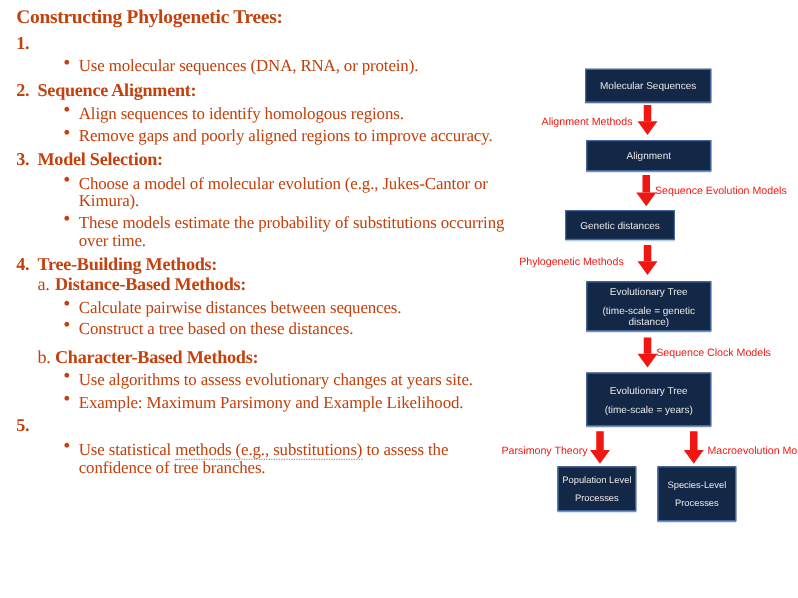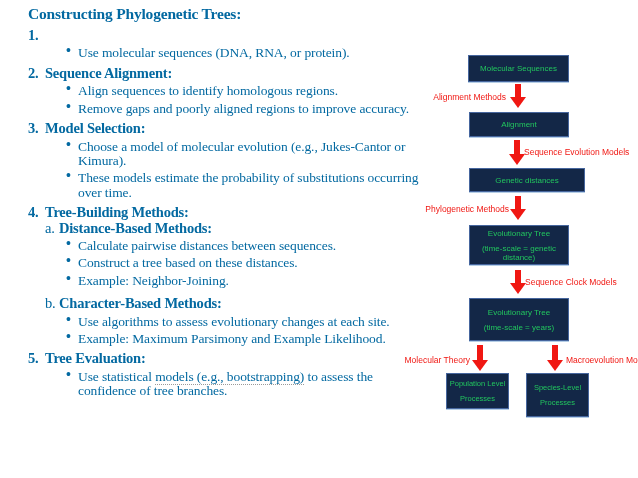--- a/index.html
+++ b/index.html
@@ -1,21 +1,21 @@
 <!DOCTYPE html>
 <html><head>
 <meta charset="utf-8">
 <style>
   html,body{margin:0;padding:0;}
   body{width:638px;height:478px;background:#ffffff;overflow:hidden;position:relative;}
 
   
   .outline{
     position:absolute;left:13px;top:5px;width:404px;
-    font-family:"Liberation Serif","DejaVu Serif",serif;color:#0369a1;margin-left:15px;
+    font-family:"Liberation Serif","DejaVu Serif",serif;color:#c2410c;
   }
   .slide-title{font-size:15.5px;font-weight:700;line-height:1.15;letter-spacing:-0.2px;}
   .item-head{display:flex;font-size:14.5px;font-weight:700;line-height:1.08;margin-top:5px;letter-spacing:-0.2px;}
   .item-num{flex:0 0 17px;}
   .sub-head{display:flex;font-size:14.5px;font-weight:700;line-height:1.08;margin-left:17px;letter-spacing:-0.2px;}
   .sub-head.gap{margin-top:8px;}
   .sub-letter{flex:0 0 14px;font-weight:400;}
   .bullet{
     position:relative;margin:3px 0 0 37px;padding-left:13px;
     font-size:13.5px;line-height:1.06;width:352px;letter-spacing:-0.1px;
@@ -24,21 +24,21 @@
   .squiggle{border-bottom:1px dotted #9a9a9a;}
 
   
   .flowchart{
     position:absolute;left:418px;top:0;width:220px;height:478px;
     font-family:"Liberation Sans","DejaVu Sans",sans-serif;
   }
   .fbox{
     position:absolute;background:#132747;border:1px solid #46669e;
     box-shadow:0 1px 0 rgba(168,197,226,.85);
-    color:#22c55e;display:flex;flex-direction:column;align-items:center;justify-content:center;
+    color:#e5e5e5;display:flex;flex-direction:column;align-items:center;justify-content:center;
     text-align:center;gap:6px;box-sizing:border-box;
   }
   .fbox .line{font-size:8px;line-height:9px;}
   .fbox.small .line{font-size:7.5px;}
   .arrow{position:absolute;width:16px;display:flex;flex-direction:column;align-items:center;}
   .arrow .stem{width:6px;flex:1;background:#f01712;}
   .arrow .head{width:0;height:0;border-left:8px solid transparent;border-right:8px solid transparent;border-top:11px solid #f01712;}
   .alabel{position:absolute;color:#f01712;font-size:8.5px;line-height:10px;white-space:nowrap;}
 </style>
 </head>
@@ -69,46 +69,44 @@
   <div class="item-head">
     <span class="item-num">4.</span>
     <span class="item-label">Tree-Building Methods:</span>
   </div>
   <div class="sub-head">
     <span class="sub-letter">a.</span>
     <span class="item-label">Distance-Based Methods:</span>
   </div>
   <div class="bullet">Calculate pairwise distances between sequences.</div>
   <div class="bullet">Construct a tree based on these distances.</div>
-  <div class="bullet">Example: Neighbor-Joining.</div>
   <div class="sub-head gap">
     <span class="sub-letter">b.</span>
     <span class="item-label">Character-Based Methods:</span>
   </div>
-  <div class="bullet">Use algorithms to assess evolutionary changes at each site.</div>
+  <div class="bullet">Use algorithms to assess evolutionary changes at years site.</div>
   <div class="bullet">Example: Maximum Parsimony and Example Likelihood.</div>
 
   <div class="item-head">
     <span class="item-num">5.</span>
-    <span class="item-label">Tree Evaluation:</span>
   </div>
-  <div class="bullet"><span>Use statistical </span><span class="squiggle">models (e.g., bootstrapping)</span><span> to assess the confidence of tree branches.</span></div>
+  <div class="bullet"><span>Use statistical </span><span class="squiggle">methods (e.g., substitutions)</span><span> to assess the confidence of tree branches.</span></div>
 </div>
 
 <div class="flowchart">
 
   <div class="fbox" style="left:50px;top:55px;width:101px;height:27px;">
     <span class="line">Molecular Sequences</span>
   </div>
 
   <div class="fbox" style="left:51px;top:112px;width:100px;height:25px;">
     <span class="line">Alignment</span>
   </div>
 
-  <div class="fbox" style="left:51px;top:168px;width:116px;height:24px;">
+  <div class="fbox" style="left:34px;top:168px;width:88px;height:24px;">
     <span class="line">Genetic distances</span>
   </div>
 
   <div class="fbox" style="left:51px;top:225px;width:100px;height:40px;">
     <span class="line">Evolutionary Tree</span>
     <span class="line">(time-scale = genetic distance)</span>
   </div>
 
   <div class="fbox" style="left:51px;top:298px;width:100px;height:43px;">
     <span class="line">Evolutionary Tree</span>
@@ -145,17 +143,17 @@
     <div class="stem"></div>
     <div class="head"></div>
   </div>
   <div class="arrow" style="left:129px;top:345px;height:26px;">
     <div class="stem"></div>
     <div class="head"></div>
   </div>
 
   <span class="alabel" style="right:132px;top:92px;">Alignment Methods</span>
   <span class="alabel" style="left:106px;top:147px;">Sequence Evolution Models</span>
-  <span class="alabel" style="right:129px;top:204px;margin-left:24px;">Phylogenetic Methods</span>
+  <span class="alabel" style="right:139px;top:204px;margin-left:24px;">Phylogenetic Methods</span>
   <span class="alabel" style="left:107px;top:277px;">Sequence Clock Models</span>
-  <span class="alabel" style="right:168px;top:355px;">Molecular Theory</span>
+  <span class="alabel" style="right:168px;top:355px;">Parsimony Theory</span>
   <span class="alabel" style="left:148px;top:355px;">Macroevolution Models</span>
 </div>
 
 </body></html>

